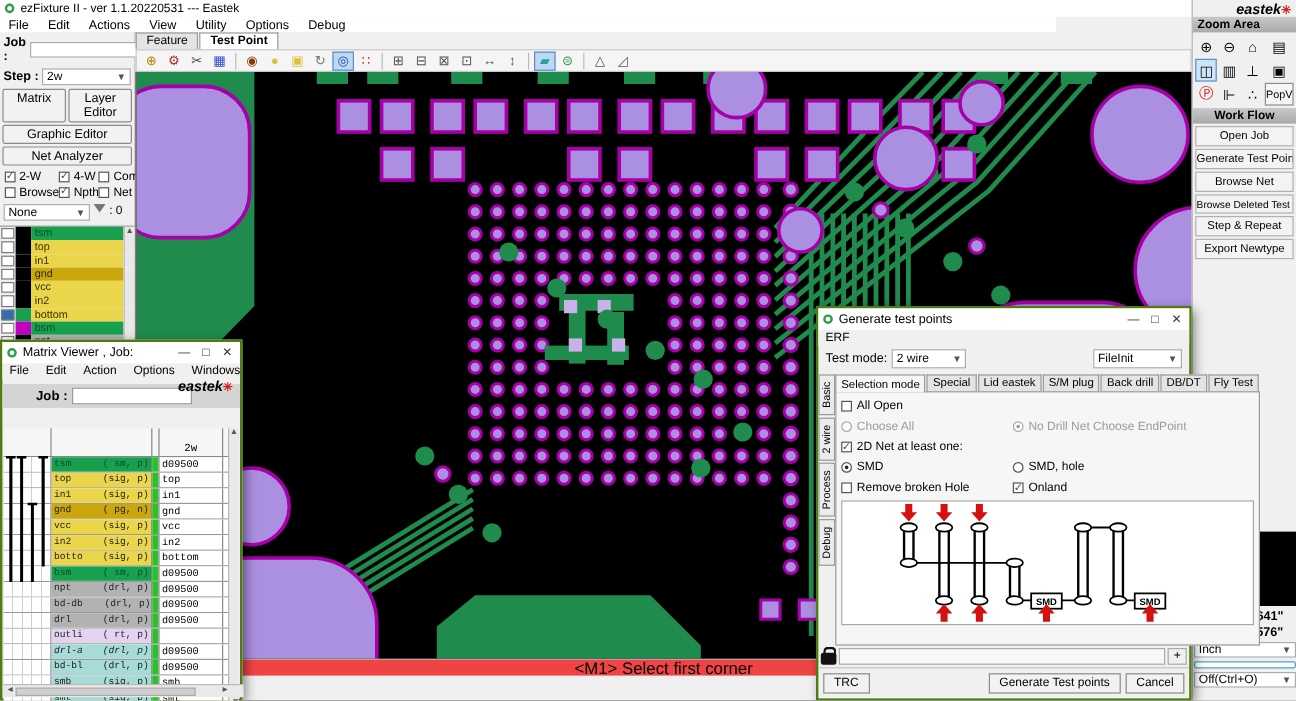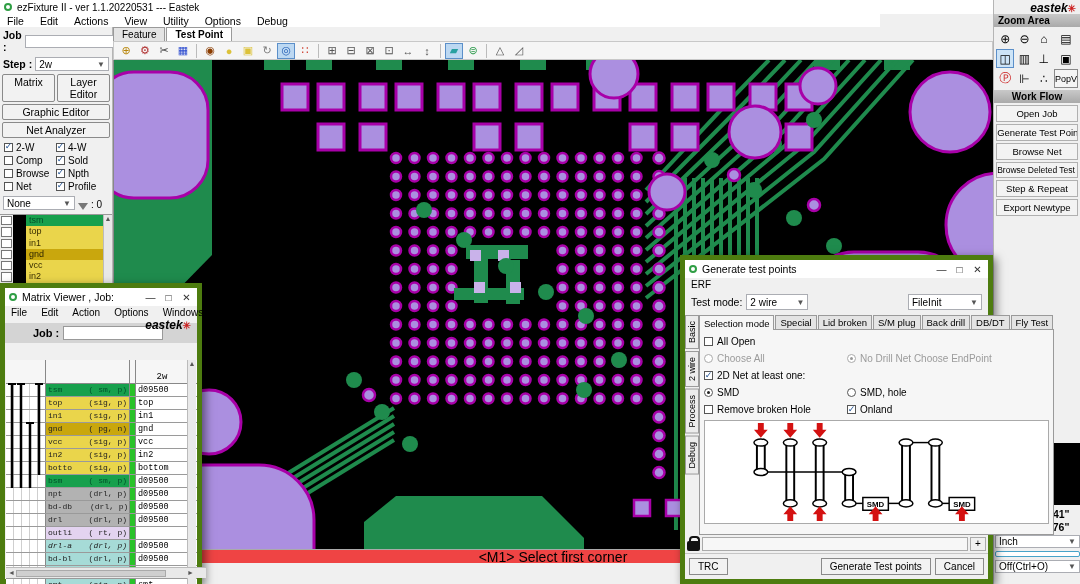--- a/index.html
+++ b/index.html
@@ -16,25 +16,25 @@
   
   .leftpanel { position:absolute; left:0; top:27px; width:113px; height:557px; background:#f0f0f0; border-right:1px solid #b5b5b5; }
   .lp-row { display:flex; align-items:center; gap:3px; padding:2px 3px; }
   .lbl { font-size:10.5px; font-weight:bold; }
   .tinput { background:#fff; border:1px solid #abadb3; height:13px; flex:1; font-size:10px; }
   .tselect { background:#fff; border:1px solid #abadb3; height:14px; flex:1; font-size:10px; display:flex; align-items:center; justify-content:space-between; padding:0 3px; }
   .tselect .arr { color:#555; font-size:8px; }
   .btn { background:#f2f2f2; border:1px solid #8a8a8a; border-radius:2px; font-size:10.5px; text-align:center; padding:1px 0; }
   .btnrow { display:flex; gap:2px; padding:1px 2px; }
   .btnrow .btn { flex:1; }
-  .togglegrid { display:grid; grid-template-columns:1fr 1fr; gap:1px 0; padding:2px 4px; }
+  .togglegrid { display:grid; grid-template-columns:1fr 1fr 1fr 1fr; gap:1px 0; padding:2px 4px; }
   .tog { display:flex; align-items:center; gap:3px; font-size:10px; height:12px; }
   .cb { width:9px; height:9px; background:#fff; border:1px solid #555; display:inline-flex; align-items:center; justify-content:center; font-size:9px; line-height:9px; color:#1d4f91; flex:none; }
   .cb.on::after { content:"✓"; margin-top:-1px; }
-  .filter-row { display:flex; align-items:flex-end; gap:3px; padding:2px 3px; }
+  .filter-row { display:flex; align-items:flex-start; gap:3px; padding:2px 3px; }
   .funnel { width:0; height:0; border-left:5px solid transparent; border-right:5px solid transparent; border-top:7px solid #777; display:inline-block; }
   .netlist { margin-top:2px; border-top:1px solid #999; }
   .nl-row { display:flex; align-items:stretch; height:11.3px; }
   .nl-cb { width:11px; background:#fff; border:1px solid #777; margin:1px; flex:none; position:relative; }
   .nl-cb.on { background:#2f6fb0; }
   .nl-sw { width:13px; flex:none; }
   .nl-name { flex:1; font-size:9px; padding-left:3px; line-height:11px; white-space:nowrap; overflow:hidden; }
   .nl-sb { width:9px; background:#e8e8e8; border-left:1px solid #bbb; flex:none; font-size:7px; text-align:center; color:#555; }
 
   
@@ -62,21 +62,21 @@
   .zbtn.popv { border:1px solid #8a8a8a; background:#f5f5f5; font-size:9px; }
   .wfbtn { display:block; width:95%; margin:0 auto 2px auto; background:#f3f3f3; border:1px solid #b0b0b0; font-size:9.5px; text-align:center; padding:2px 0; white-space:nowrap; overflow:hidden; }
   .minimap { position:absolute; left:1px; top:443px; width:85px; height:62px; background:#000; }
   .minimap .cross { position:absolute; left:4px; top:32px; color:#fff; font-size:10px; }
   .minimap .viewrect { position:absolute; left:16px; top:32px; width:15px; height:9px; border:2px solid #2fb3b3; }
   .coords { position:absolute; left:2px; font-size:10.5px; font-weight:bold; }
   .rp-select { position:absolute; left:1px; width:85px; height:13px; background:#fff; border:1px solid #abadb3; font-size:10px; display:flex; align-items:center; justify-content:space-between; padding:0 3px; }
   .rp-progress { position:absolute; left:1px; width:85px; height:6px; border:1px solid #46a3c9; background:#fff; border-radius:2px; }
 
   
-  .window { position:absolute; background:#f0f0f0; border:5px solid #4d7c0f; box-shadow:3px 3px 9px rgba(0,0,0,.5); }
+  .window { position:absolute; background:#f0f0f0; border:2px solid #4d7c0f; box-shadow:3px 3px 9px rgba(0,0,0,.5); }
   .wtitle { height:18px; background:#fff; display:flex; align-items:center; gap:5px; padding:0 4px; font-size:10.5px; }
   .wtitle .sp { flex:1; }
   .wtitle .wb { width:13px; text-align:center; color:#333; font-size:10px; }
   .wmenu { height:13px; display:flex; gap:2px; font-size:10px; background:#f0f0f0; align-items:center; }
   .wmenu span { padding:0 6px; }
 
   
   #mv { left:0; top:283px; width:202px; height:301px; }
   .mv-logo { position:absolute; right:6px; top:30px; font-size:12px; font-weight:bold; font-style:italic; }
   .mv-jobrow { margin-top:4px; height:20px; background:#d4d4d4; display:flex; align-items:center; gap:4px; padding-left:28px; }
@@ -914,21 +914,21 @@
       <div class="sidetabs" id="dlg-sidetabs">
           <span class="sidetab">Basic</span>
           <span class="sidetab">2 wire</span>
           <span class="sidetab">Process</span>
           <span class="sidetab">Debug</span>
         </div>
       <div class="dlg-main">
         <div class="htabs" id="dlg-htabs">
             <span class="htab active">Selection mode</span>
             <span class="htab">Special</span>
-            <span class="htab">Lid broken</span>
+            <span class="htab">Lid eastek</span>
             <span class="htab">S/M plug</span>
             <span class="htab">Back drill</span>
             <span class="htab">DB/DT</span>
             <span class="htab">Fly Test</span>
           </div>
         <div class="dlg-content">
           <div class="optline">
             <span class="opt">
               <span class="cb" id="cb-all-open"></span>
               <span>All Open</span>

